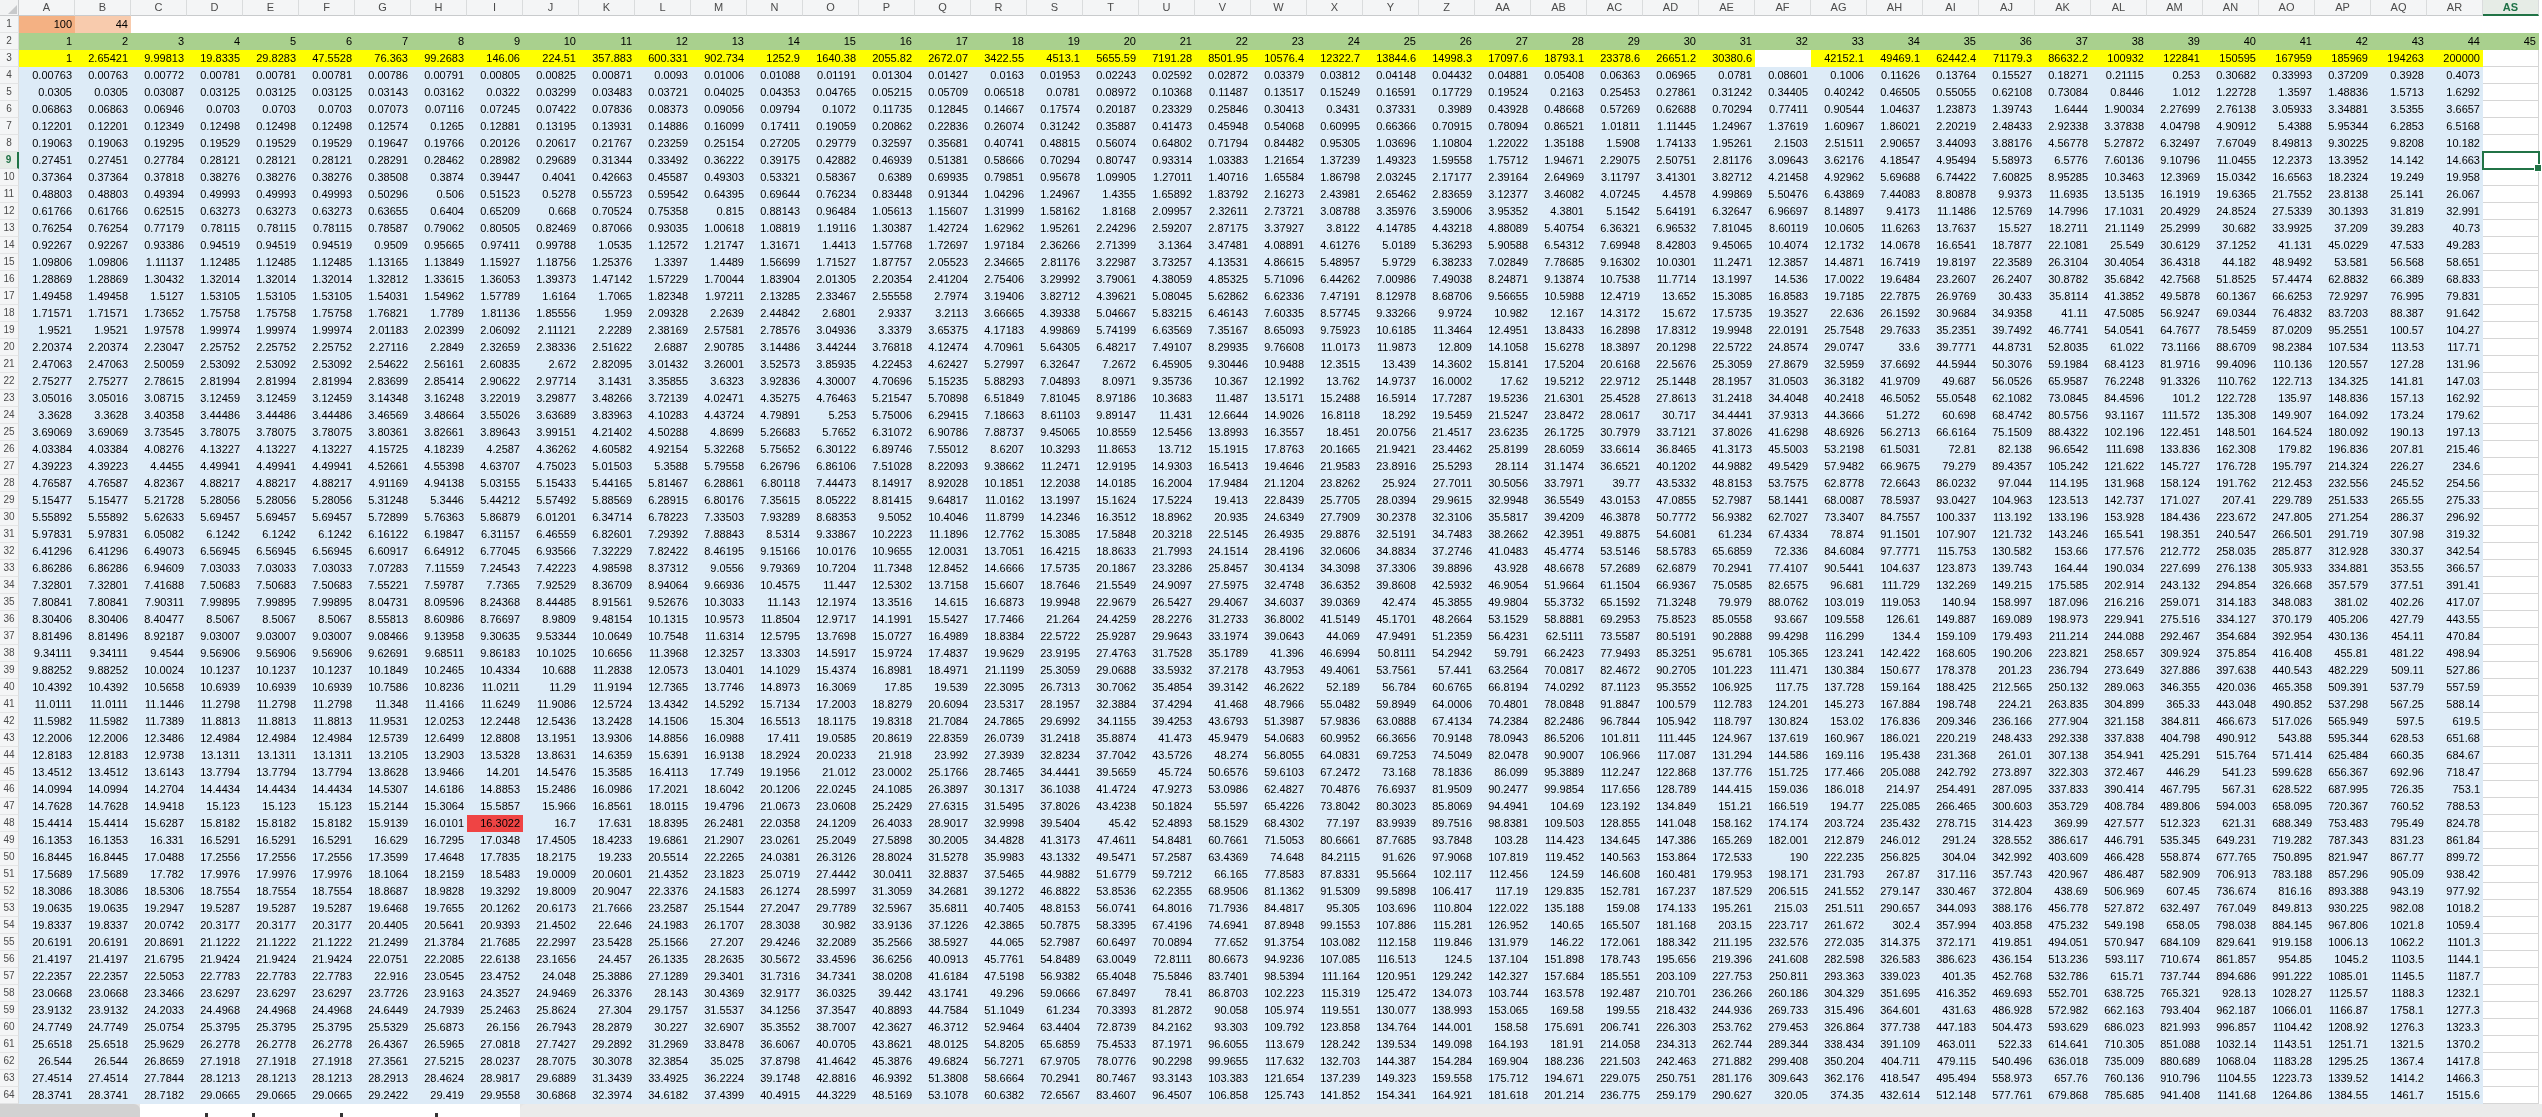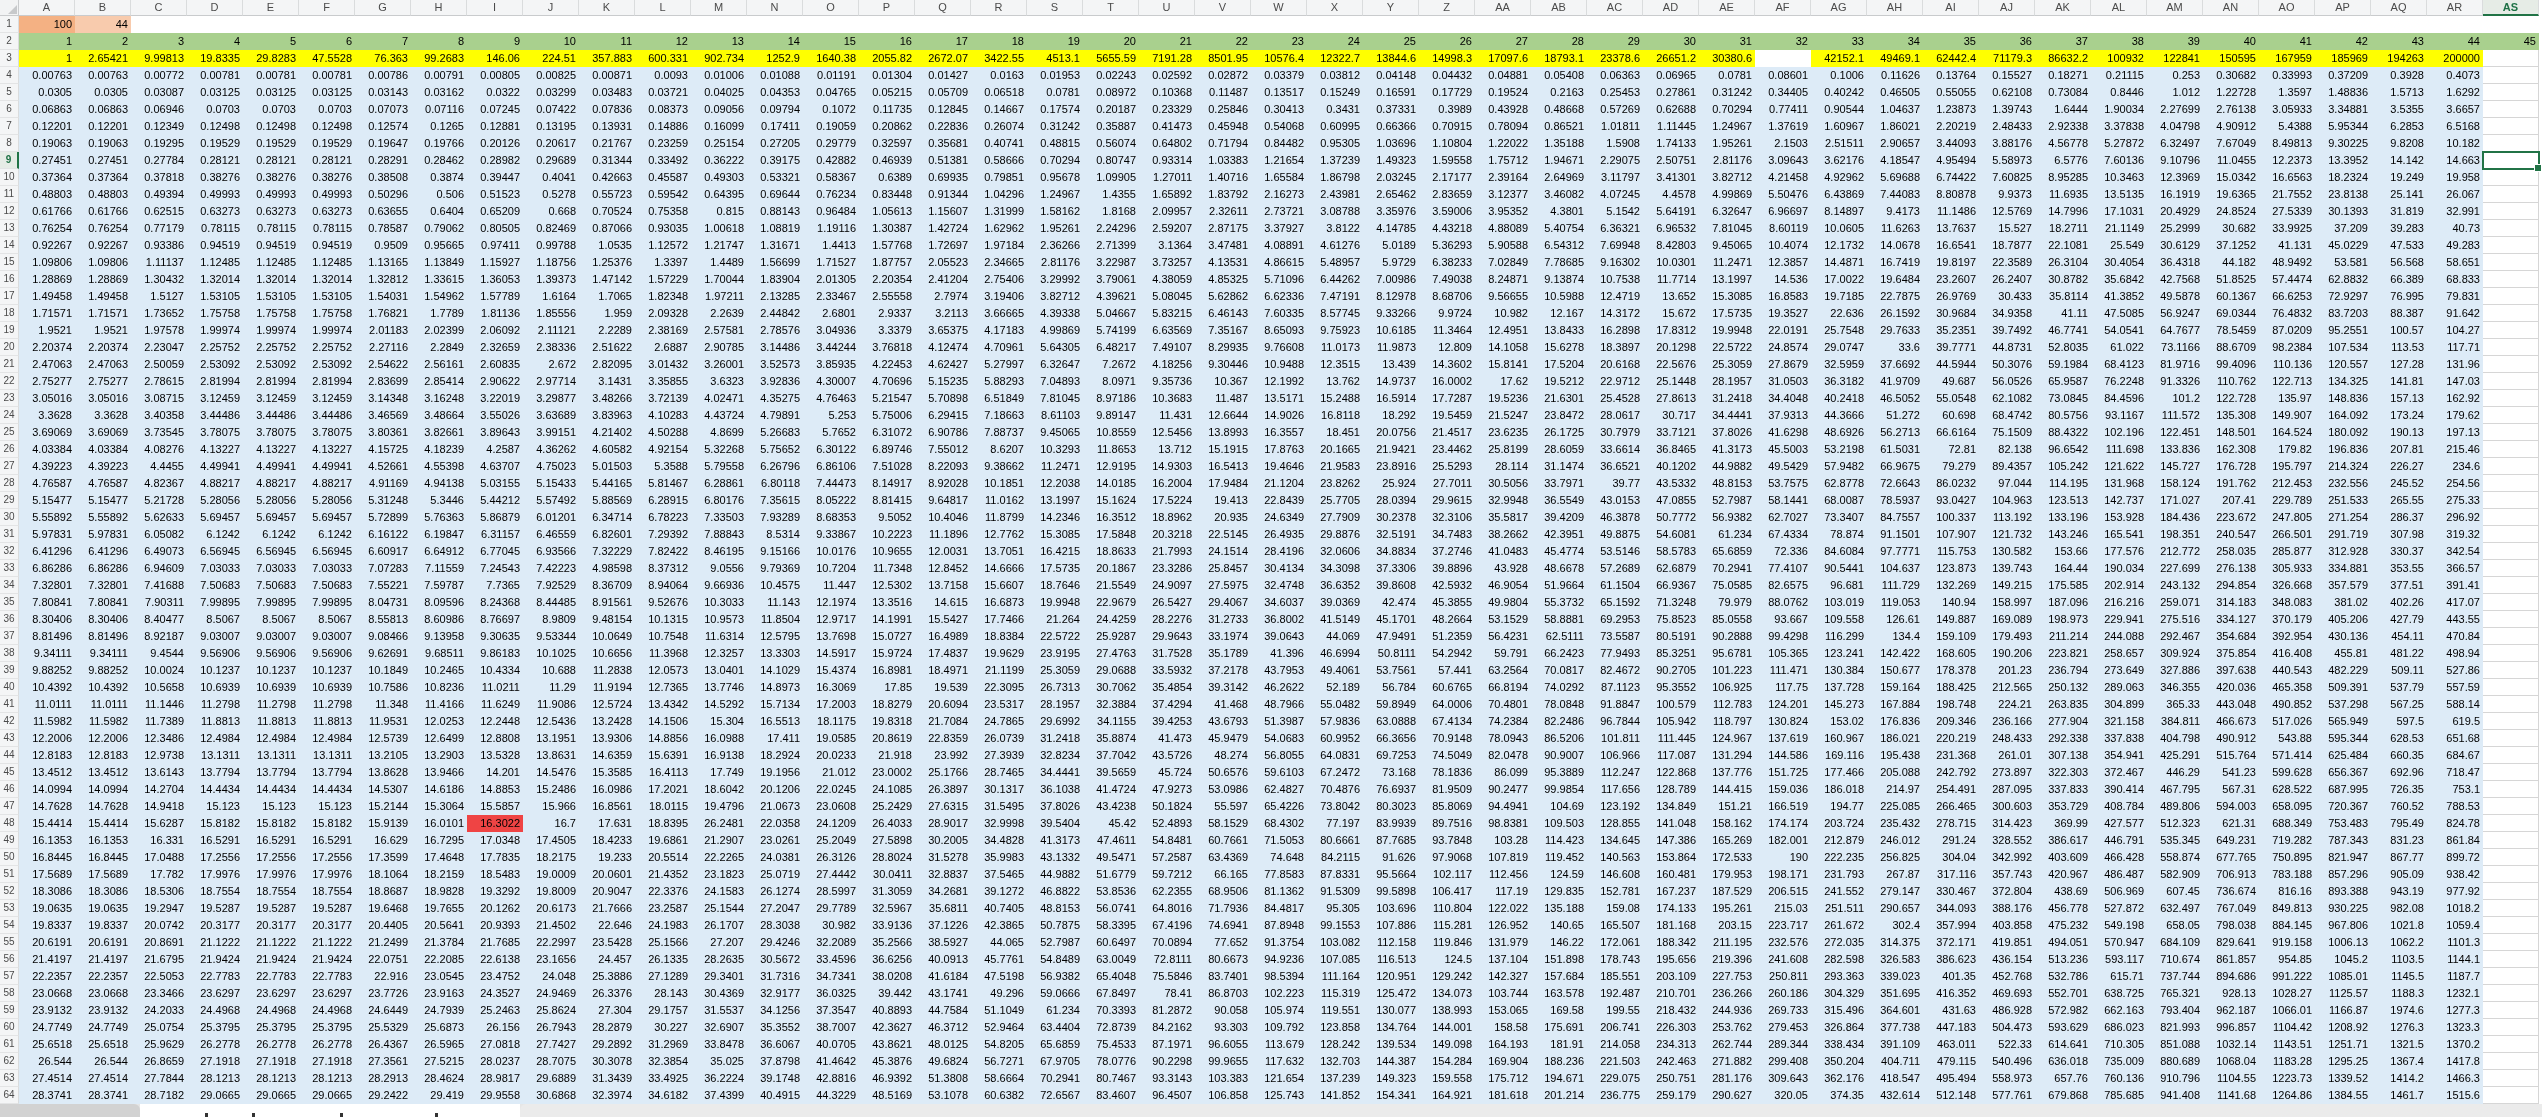--- a/index.html
+++ b/index.html
@@ -1055,21 +1055,21 @@
       <div class="cell" style="background: rgb(221, 235, 247);">2.82095</div>
       <div class="cell" style="background: rgb(221, 235, 247);">3.01432</div>
       <div class="cell" style="background: rgb(221, 235, 247);">3.26001</div>
       <div class="cell" style="background: rgb(221, 235, 247);">3.52573</div>
       <div class="cell" style="background: rgb(221, 235, 247);">3.85935</div>
       <div class="cell" style="background: rgb(221, 235, 247);">4.22453</div>
       <div class="cell" style="background: rgb(221, 235, 247);">4.62427</div>
       <div class="cell" style="background: rgb(221, 235, 247);">5.27997</div>
       <div class="cell" style="background: rgb(221, 235, 247);">6.32647</div>
       <div class="cell" style="background: rgb(221, 235, 247);">7.2672</div>
-      <div class="cell" style="background: rgb(221, 235, 247);">4.18256</div>
+      <div class="cell" style="background: rgb(221, 235, 247);">6.45905</div>
       <div class="cell" style="background: rgb(221, 235, 247);">9.30446</div>
       <div class="cell" style="background: rgb(221, 235, 247);">10.9488</div>
       <div class="cell" style="background: rgb(221, 235, 247);">12.3515</div>
       <div class="cell" style="background: rgb(221, 235, 247);">13.439</div>
       <div class="cell" style="background: rgb(221, 235, 247);">14.3602</div>
       <div class="cell" style="background: rgb(221, 235, 247);">15.8141</div>
       <div class="cell" style="background: rgb(221, 235, 247);">17.5204</div>
       <div class="cell" style="background: rgb(221, 235, 247);">20.6168</div>
       <div class="cell" style="background: rgb(221, 235, 247);">22.5676</div>
       <div class="cell" style="background: rgb(221, 235, 247);">25.3059</div>
@@ -2901,21 +2901,21 @@
       <div class="cell" style="background: rgb(221, 235, 247);">315.496</div>
       <div class="cell" style="background: rgb(221, 235, 247);">364.601</div>
       <div class="cell" style="background: rgb(221, 235, 247);">431.63</div>
       <div class="cell" style="background: rgb(221, 235, 247);">486.928</div>
       <div class="cell" style="background: rgb(221, 235, 247);">572.982</div>
       <div class="cell" style="background: rgb(221, 235, 247);">662.163</div>
       <div class="cell" style="background: rgb(221, 235, 247);">793.404</div>
       <div class="cell" style="background: rgb(221, 235, 247);">962.187</div>
       <div class="cell" style="background: rgb(221, 235, 247);">1066.01</div>
       <div class="cell" style="background: rgb(221, 235, 247);">1166.87</div>
-      <div class="cell" style="background: rgb(221, 235, 247);">1974.6</div>
+      <div class="cell" style="background: rgb(221, 235, 247);">1758.1</div>
       <div class="cell" style="background: rgb(221, 235, 247);">1277.3</div>
       <div class="cell empty-grid"></div>
     </div>
     <div class="row">
       <div class="rowhdr">60</div>
       <div class="cell" style="background: rgb(221, 235, 247);">24.7749</div>
       <div class="cell" style="background: rgb(221, 235, 247);">24.7749</div>
       <div class="cell" style="background: rgb(221, 235, 247);">25.0754</div>
       <div class="cell" style="background: rgb(221, 235, 247);">25.3795</div>
       <div class="cell" style="background: rgb(221, 235, 247);">25.3795</div>

